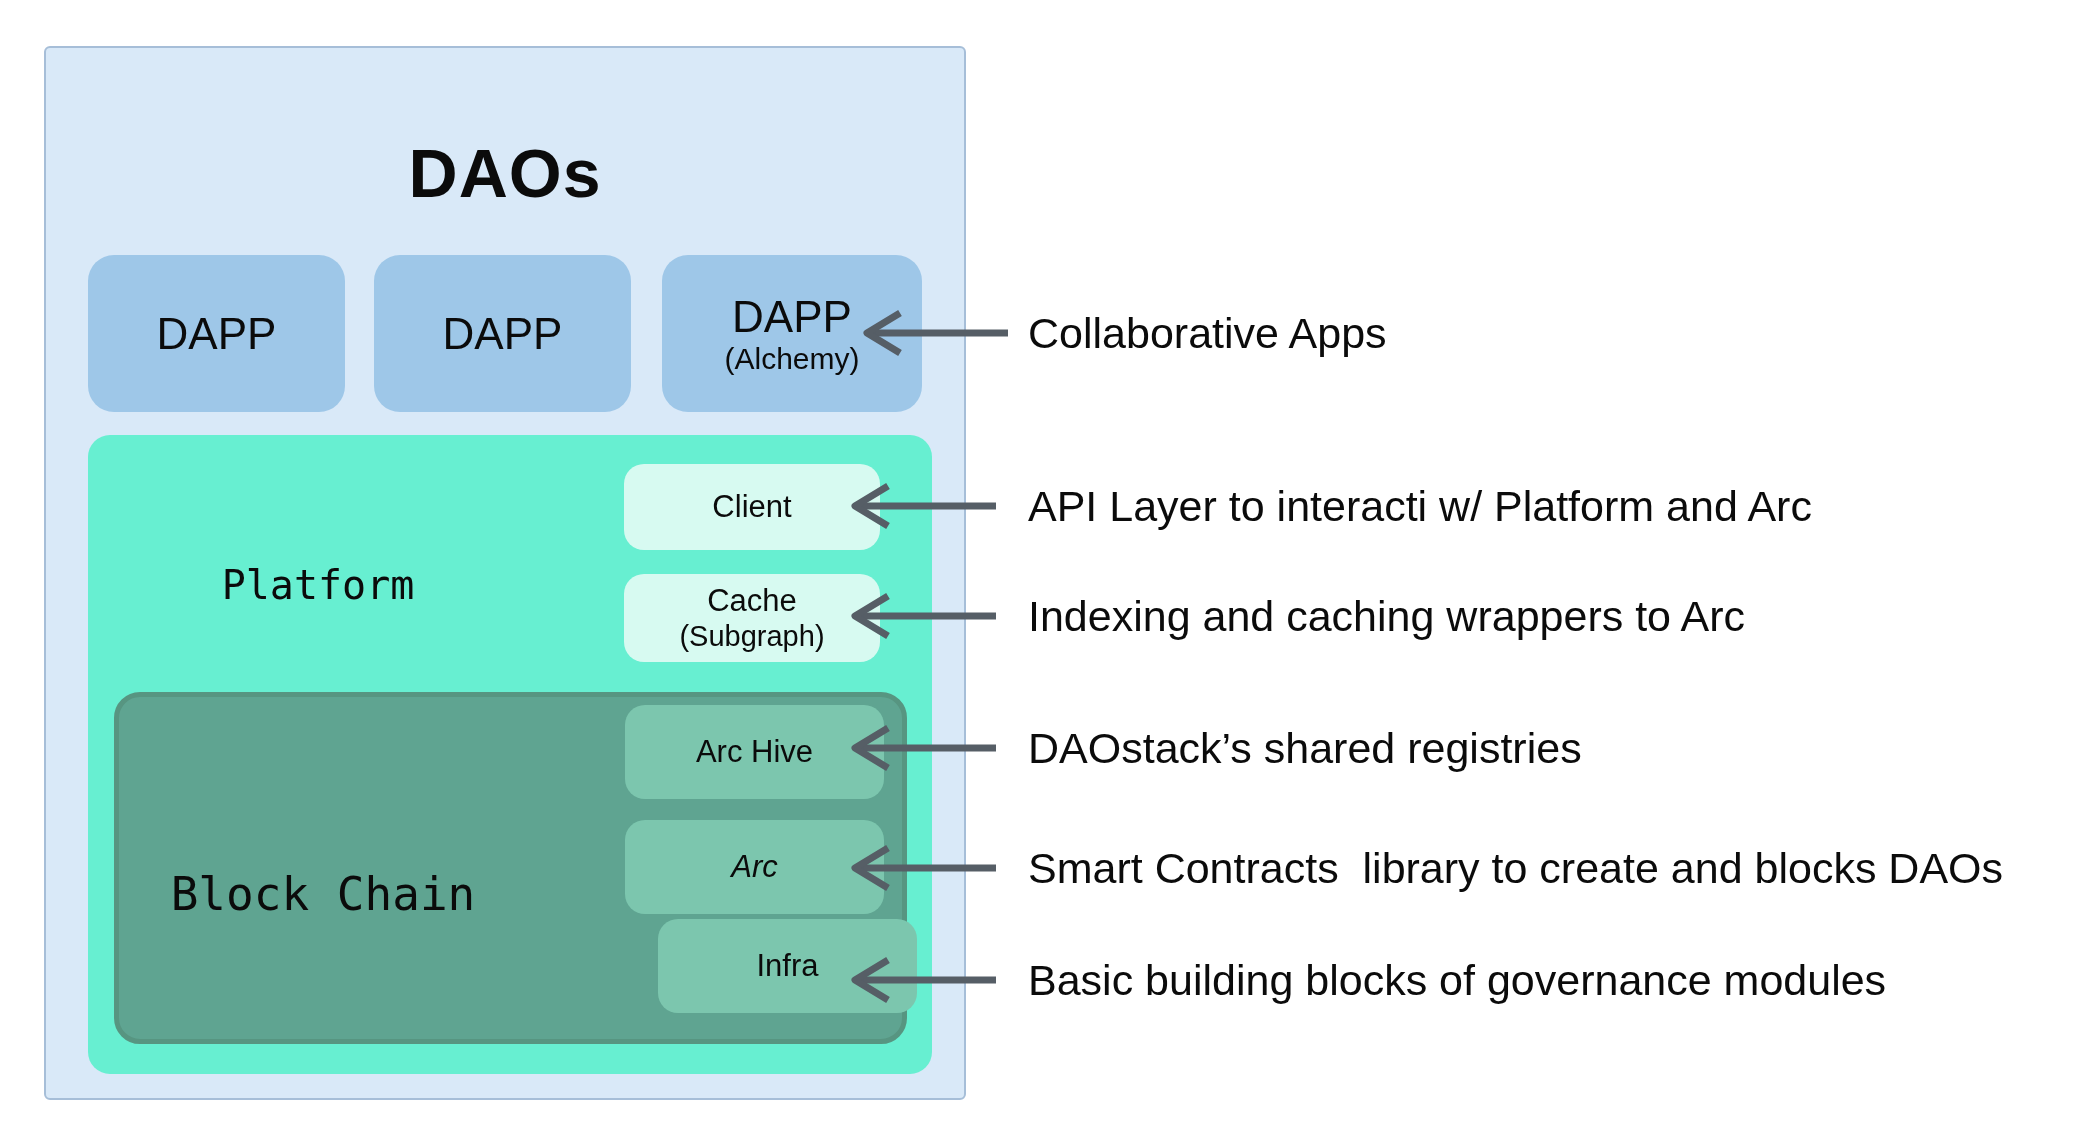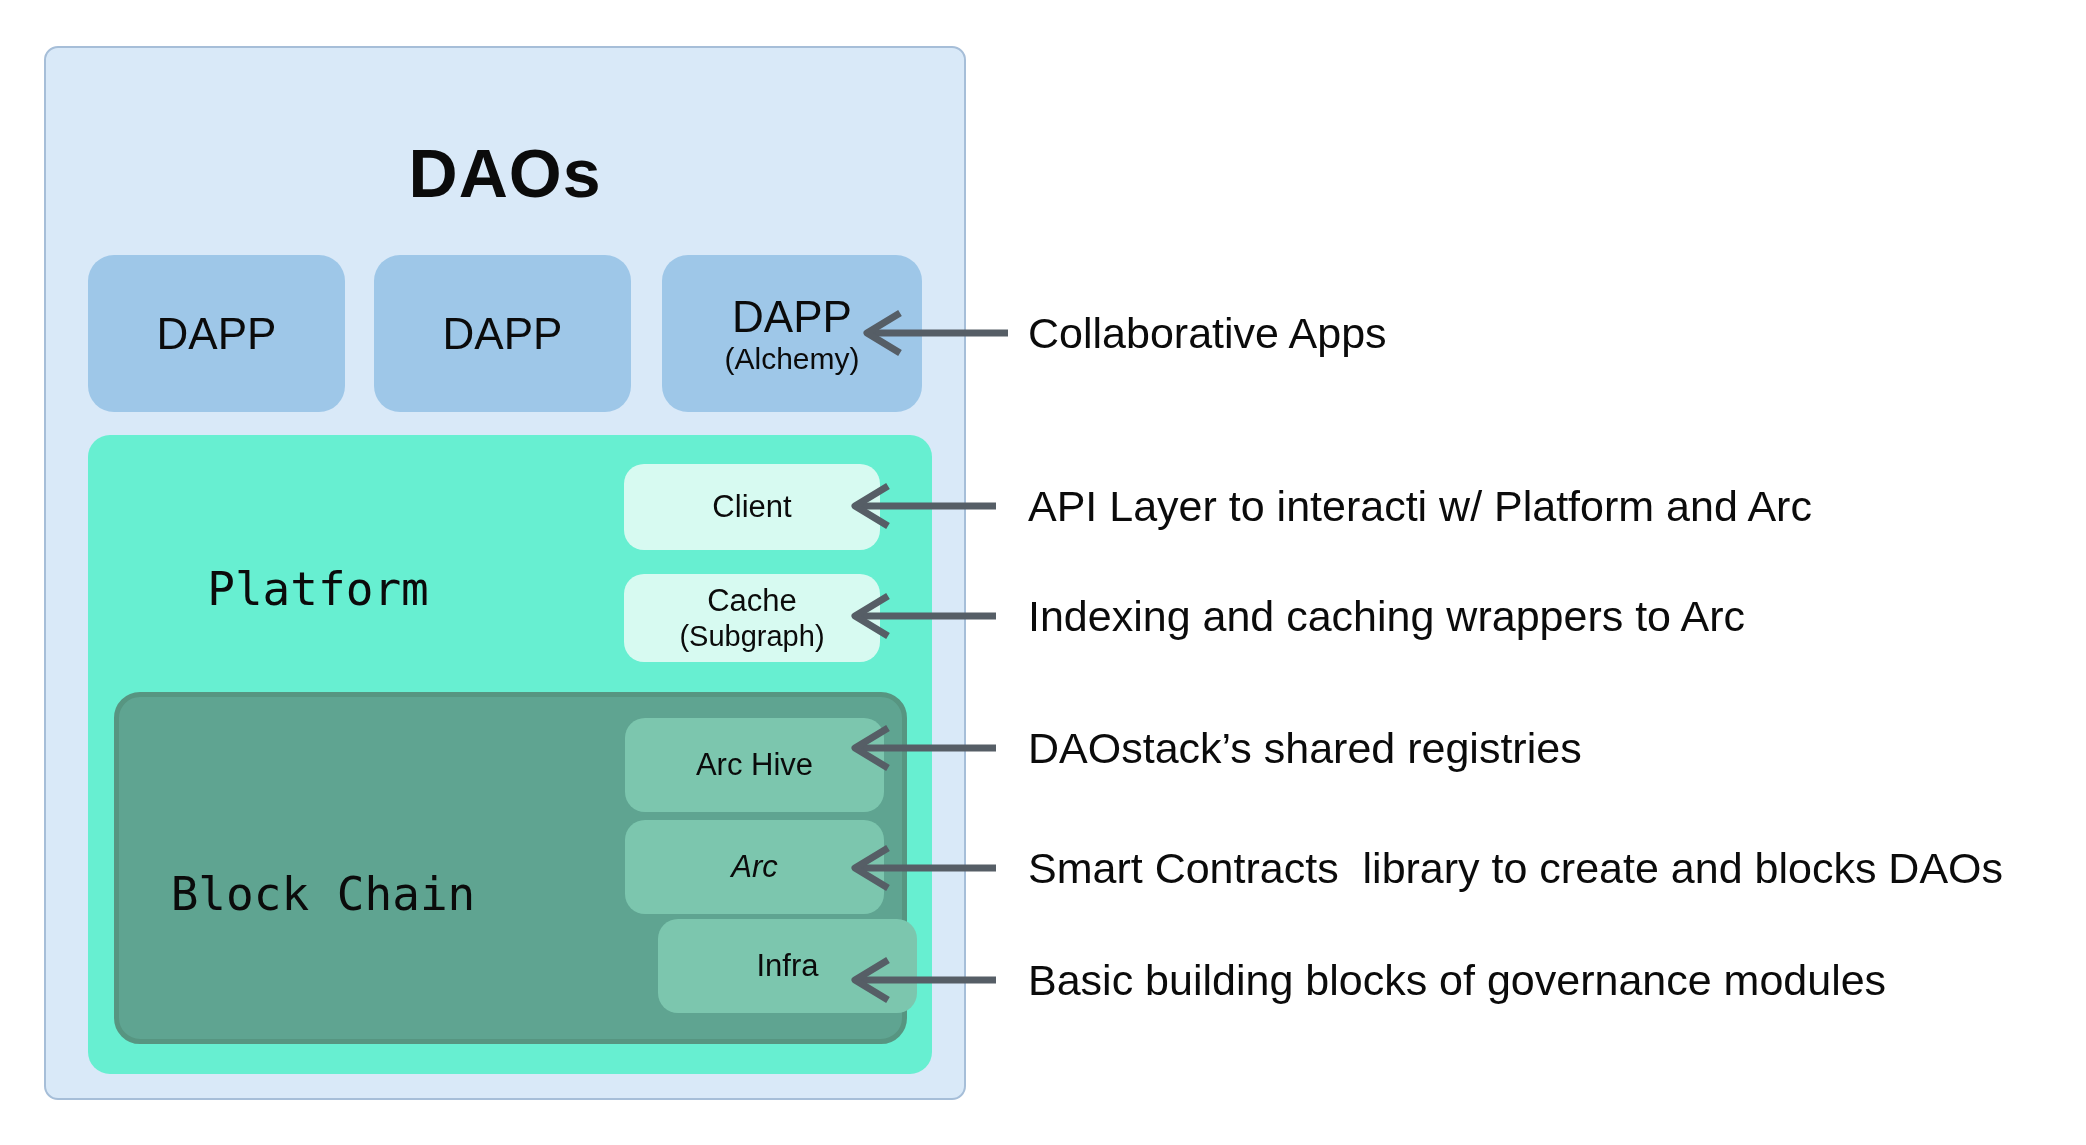--- a/index.html
+++ b/index.html
@@ -5,53 +5,53 @@
   :root{
     --panel-bg:#D9E9F8; --panel-border:#A6BED8; --dapp-bg:#9EC7E8;
     --platform-bg:#67EFD1; --subbox-bg:#D7FAF1; --blockchain-bg:#5FA491;
     --blockchain-border:#579581; --bc-box-bg:#7CC6AE; --arrow:#565E66; --text:#0B0B0B;
   }
   *{box-sizing:border-box; margin:0; padding:0;}
   body{background:#ffffff; font-family:"Liberation Sans", sans-serif; color:var(--text);}
   .canvas{position:relative; width:2086px; height:1145px; background:#ffffff; overflow:hidden;}
 
   .panel{position:absolute; left:44px; top:46px; width:922px; height:1054px;
-    background:var(--panel-bg); border:2px solid var(--panel-border); border-radius:14px;}
+    background:var(--panel-bg); border:2px solid var(--panel-border); border-radius:6px;}
 
   .title{position:absolute; left:0; top:86px; width:100%; text-align:center;
     font-size:68px; font-weight:bold; letter-spacing:1px;}
   .subtitle{position:absolute; left:0; top:180px; width:100%; text-align:center; font-size:44px;}
 
   .dapp{position:absolute; top:207px; height:157px; background:var(--dapp-bg);
     border-radius:26px; display:flex; flex-direction:column; align-items:center; justify-content:center;}
   .dapp-1{left:42px; width:257px;}
   .dapp-2{left:328px; width:257px;}
   .dapp-3{left:616px; width:260px;}
   .dapp-label{font-size:44px;}
   .dapp-sublabel{font-size:30px; margin-top:0;}
 
   .platform{position:absolute; left:42px; top:387px; width:844px; height:639px;
     background:var(--platform-bg); border-radius:22px;}
   .platform-label{position:absolute; left:0; top:127px; width:460px; text-align:center;
-    font-family:"DejaVu Sans Mono", monospace; font-size:46px;}
+    font-family:"DejaVu Sans Mono", monospace; font-size:40px;}
 
   .subbox{position:absolute; left:536px; width:256px; background:var(--subbox-bg);
     border-radius:20px; display:flex; flex-direction:column; align-items:center; justify-content:center;}
   .client{top:29px; height:86px;}
   .cache{top:139px; height:88px;}
   .subbox-label{font-size:31px;}
   .subbox-sublabel{font-size:29px; margin-top:1px;}
 
   .blockchain{position:absolute; left:26px; top:257px; width:793px; height:352px;
     background:var(--blockchain-bg); border:5px solid var(--blockchain-border); border-radius:26px;}
   .bc-label{position:absolute; left:0; top:170px; width:408px; text-align:center;
     font-family:"DejaVu Sans Mono", monospace; font-size:46px;}
   .bc-box{position:absolute; left:506px; width:259px; height:94px; background:var(--bc-box-bg);
     border-radius:20px; display:flex; align-items:center; justify-content:center;}
-  .bc-box-1{top:8px;margin-top:13px;}
+  .bc-box-1{top:8px;}
   .bc-box-2{top:123px;font-style:italic;}
   .bc-box-3{top:222px;margin-left:33px;}
   .bc-box-label{font-size:31px;}
 
   .arrow{position:absolute; width:152px; height:48px;}
   .ann-text{position:absolute; left:1028px; transform:translateY(-50%);
     font-size:43px; white-space:pre; color:var(--text);}
 </style>
 </head>
 <body>

